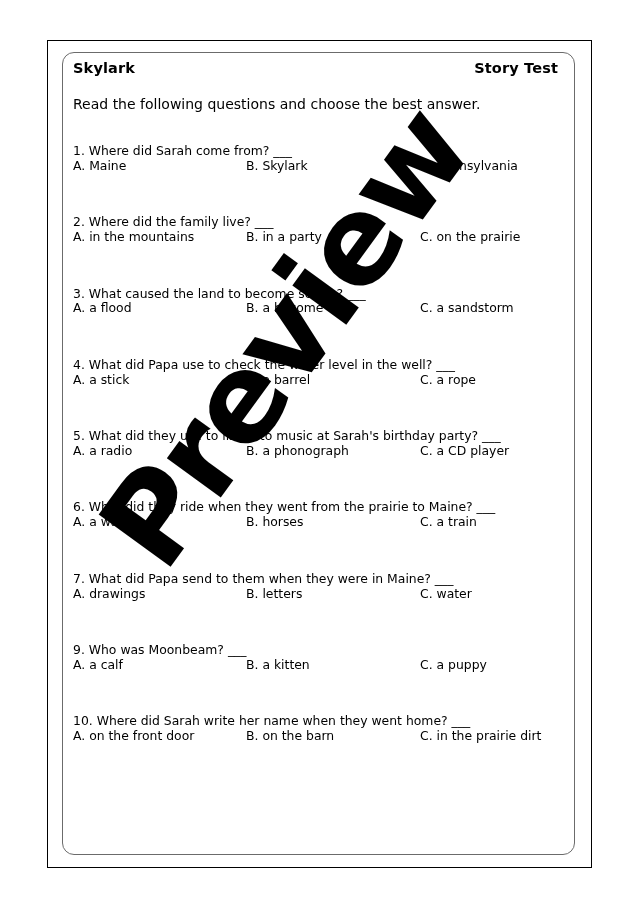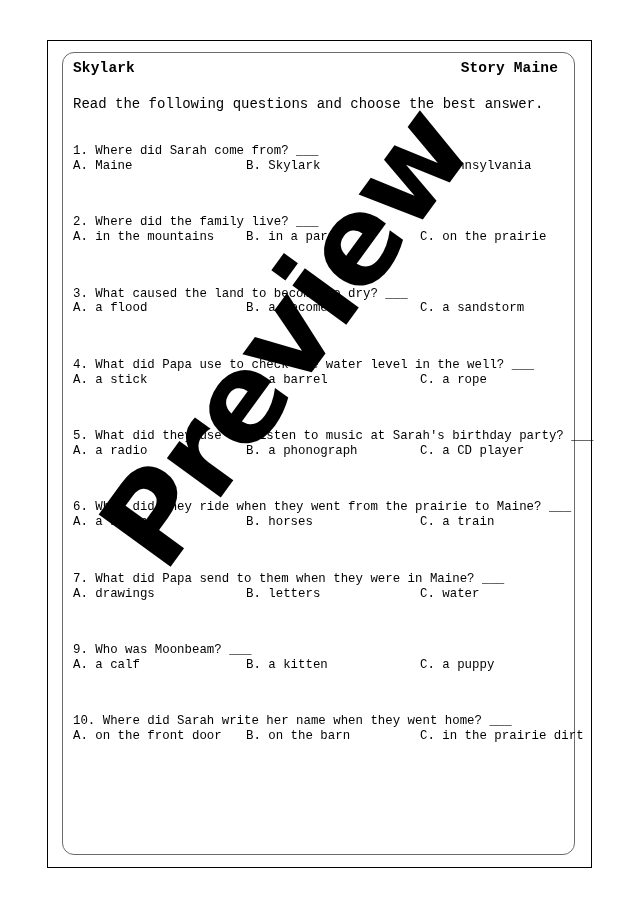--- a/index.html
+++ b/index.html
@@ -41,21 +41,20 @@
     background: transparent;
   }
 
   
   .sheet {
     position: absolute;
     left: 73px;
     top: 52px;
     width: 492px;
     height: 721px;
-    font-family: Liberation Mono, monospace;
   }
 
   .header {
     position: absolute;
     left: 0;
     top: 8px;
     width: 485px;
     display: flex;
     justify-content: space-between;
     align-items: baseline;
@@ -134,21 +133,21 @@
 </head>
 <body>
 
 <div class="outer-frame"></div>
 <div class="inner-frame"></div>
 
 <div class="sheet">
 
   <div class="header">
     <span class="header-title">Skylark</span>
-    <span class="header-subtitle">Story Maine</span>
+    <span class="header-subtitle">Story Test</span>
   </div>
 
   <div class="instructions">Read the following questions and choose the best answer.</div>
 
   <div class="questions">
 
     <div class="question-block">
       <div class="question-text">1. Where did Sarah come from? ___</div>
       <div class="options-row">
         <span class="option col-a">A. Maine</span>

